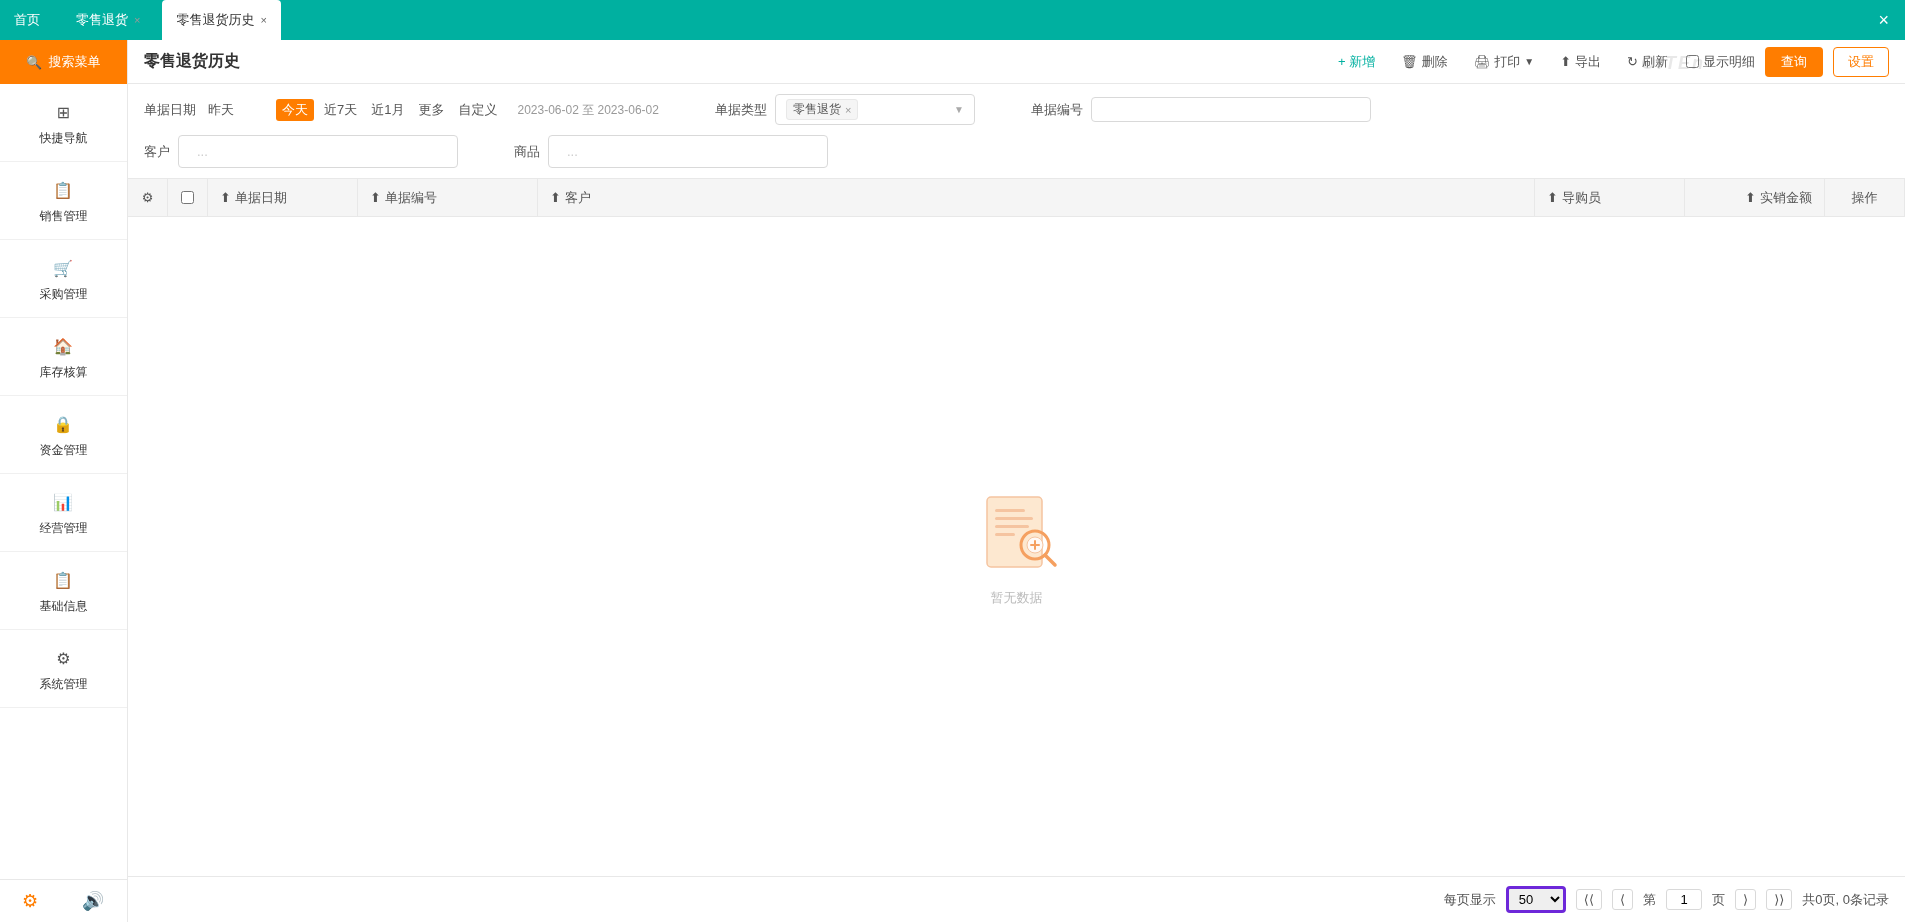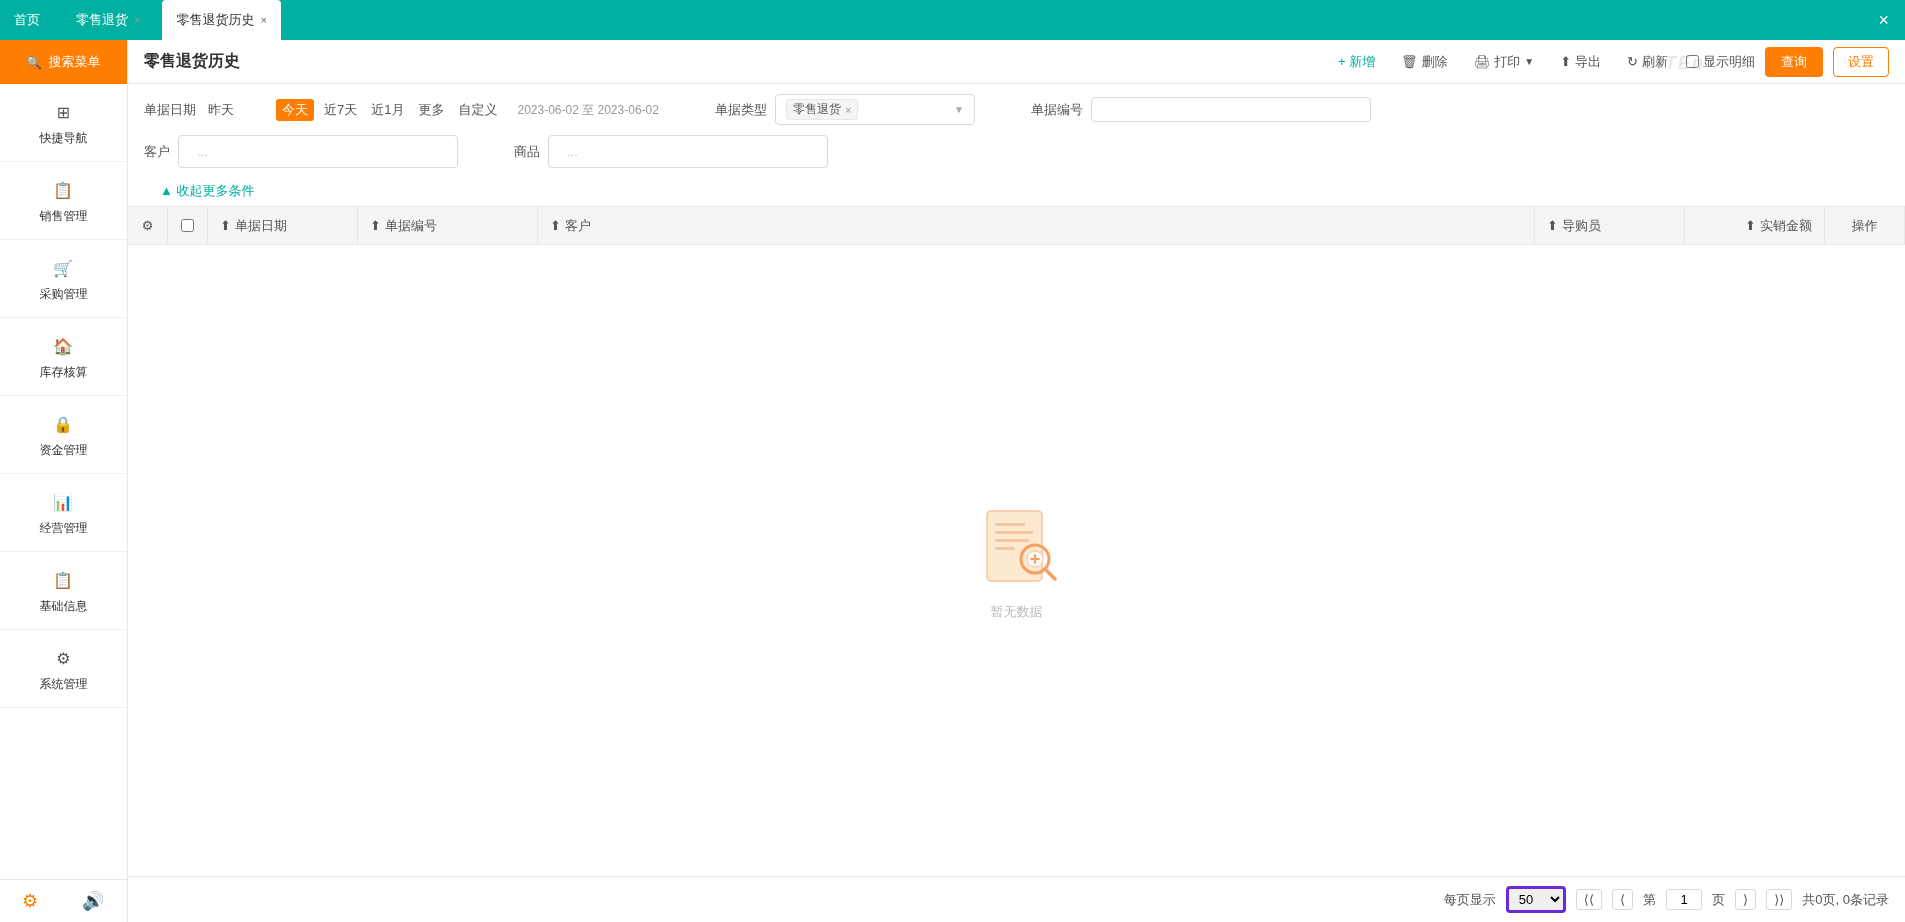--- a/index.html
+++ b/index.html
@@ -522,23 +522,20 @@
         </div>
 
         <div class="filter-item" style="margin-left:40px;">
           <span class="filter-label">商品</span>
           <div class="filter-select-wrap" style="min-width:280px;">
             <span class="dots-placeholder">...</span>
           </div>
         </div>
       </div>
 
-      <div class="collapse-btn">
-        <span>▲ 收起更多条件</span>
-      </div>
     </div>
 
     <div class="table-area">
 
       <div class="table-header">
         <div class="th-cell th-settings">
           <span>⚙</span>
         </div>
         <div class="th-cell th-check">
           <input type="checkbox" style="">

